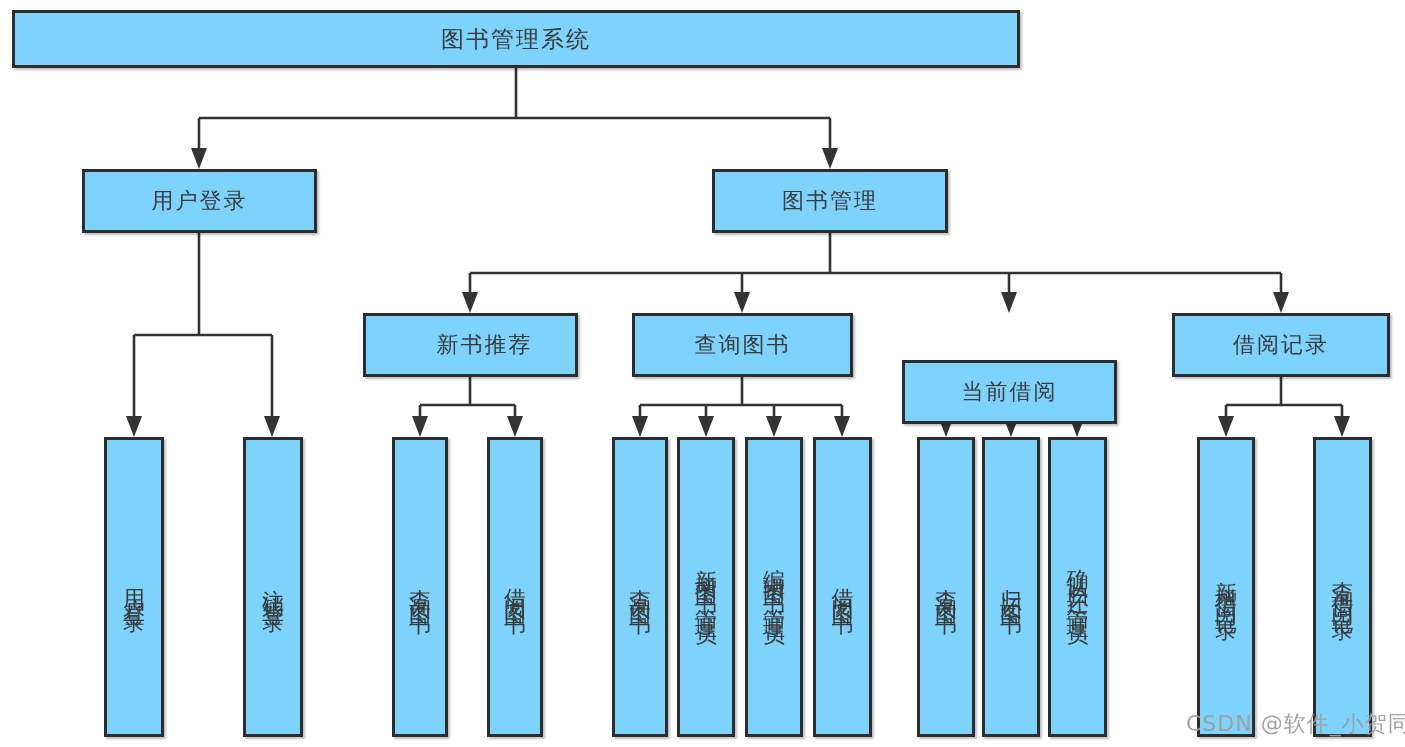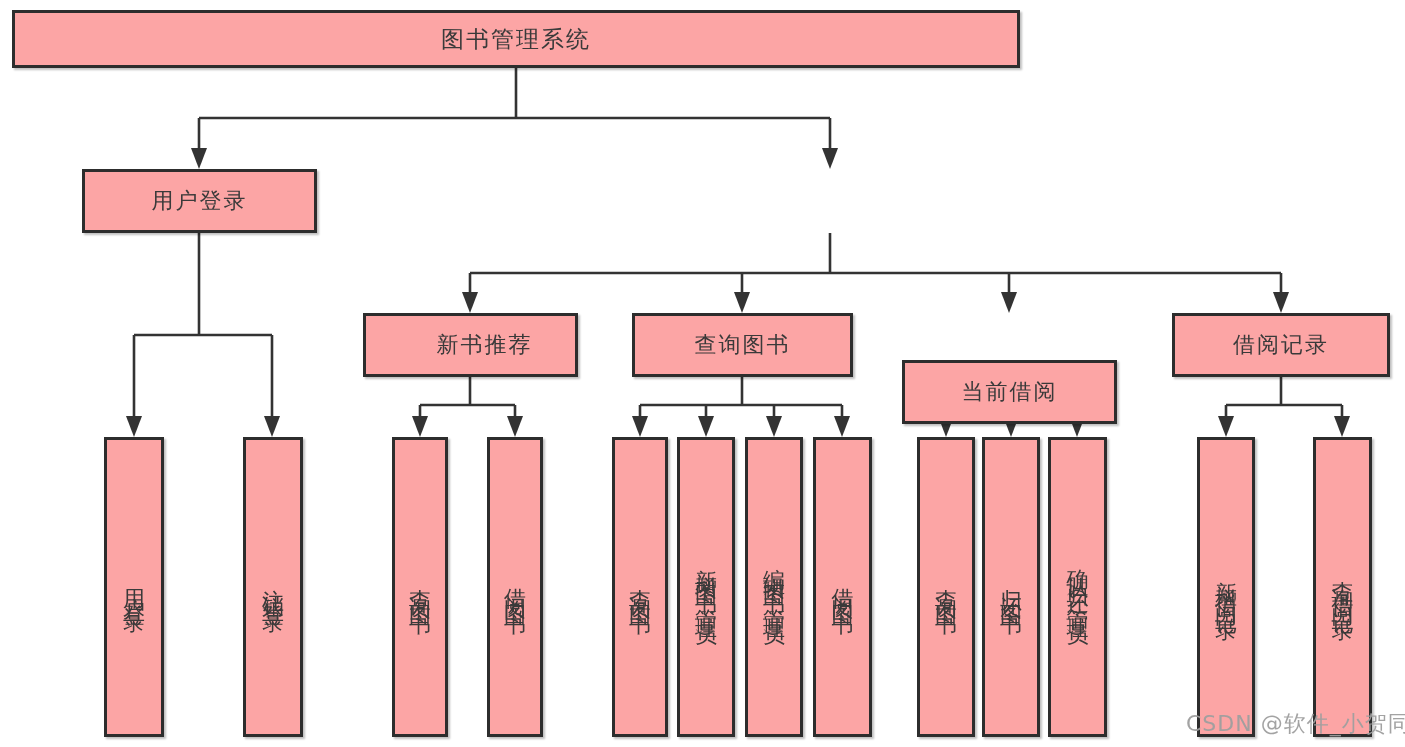--- a/index.html
+++ b/index.html
@@ -3,21 +3,21 @@
 <meta charset="utf-8">
 <style>
   html,body{margin:0;padding:0;background:#fff;}
   #canvas{
     position:relative;width:1405px;height:747px;background:#ffffff;
     font-family:"DejaVu Sans","Liberation Sans",sans-serif;
     color:#3a3a3a;overflow:hidden;
   }
   #wires{position:absolute;left:0;top:0;width:1405px;height:747px;}
   .box{
-    position:absolute;box-sizing:border-box;background:#fca5a5;
+    position:absolute;box-sizing:border-box;background:#7dd3fc;
     border:3px solid #2d2d2d;display:flex;align-items:center;justify-content:center;
     box-shadow:2px 2px 2px rgba(0,0,0,0.25);
   }
   .hbox{font-size:22px;letter-spacing:2px;white-space:nowrap;}
   .root{font-size:23px;}
   .vbox{border-width:3px;}
   .vbox .vtext{
     writing-mode:vertical-rl;text-orientation:mixed;
     font-size:22px;letter-spacing:8px;line-height:1;white-space:nowrap;
   }
@@ -105,20 +105,21 @@
       <path class="wire" d="M1226,405 V418"></path>
         <polygon class="head" points="1218,416 1234,416 1226,437"></polygon>
       <path class="wire" d="M1342,405 V418"></path>
         <polygon class="head" points="1334,416 1350,416 1342,437"></polygon>
     </g>
   </svg>
 
   <div class="box hbox root" style="left:12px;top:10px;width:1008px;height:58px;">图书管理系统</div>
 
   <div class="box hbox" style="left:82px;top:169px;width:235px;height:64px;">用户登录</div>
+  <div class="box hbox" style="left:712px;top:169px;width:236px;height:64px;">图书管理</div>
 
   <div class="box hbox" style="left:363px;top:313px;width:215px;height:64px;padding-left:28px;">新书推荐</div>
   <div class="box hbox" style="left:632px;top:313px;width:221px;height:64px;">查询图书</div>
   <div class="box hbox" style="left:902px;top:313px;width:215px;height:64px;margin-top:47px;">当前借阅</div>
   <div class="box hbox" style="left:1172px;top:313px;width:218px;height:64px;">借阅记录</div>
 
   <div class="box vbox" style="left:104px;top:437px;width:60px;height:300px;">
     <span class="vtext">用户登录</span>
   </div>
   <div class="box vbox" style="left:243px;top:437px;width:60px;height:300px;">

